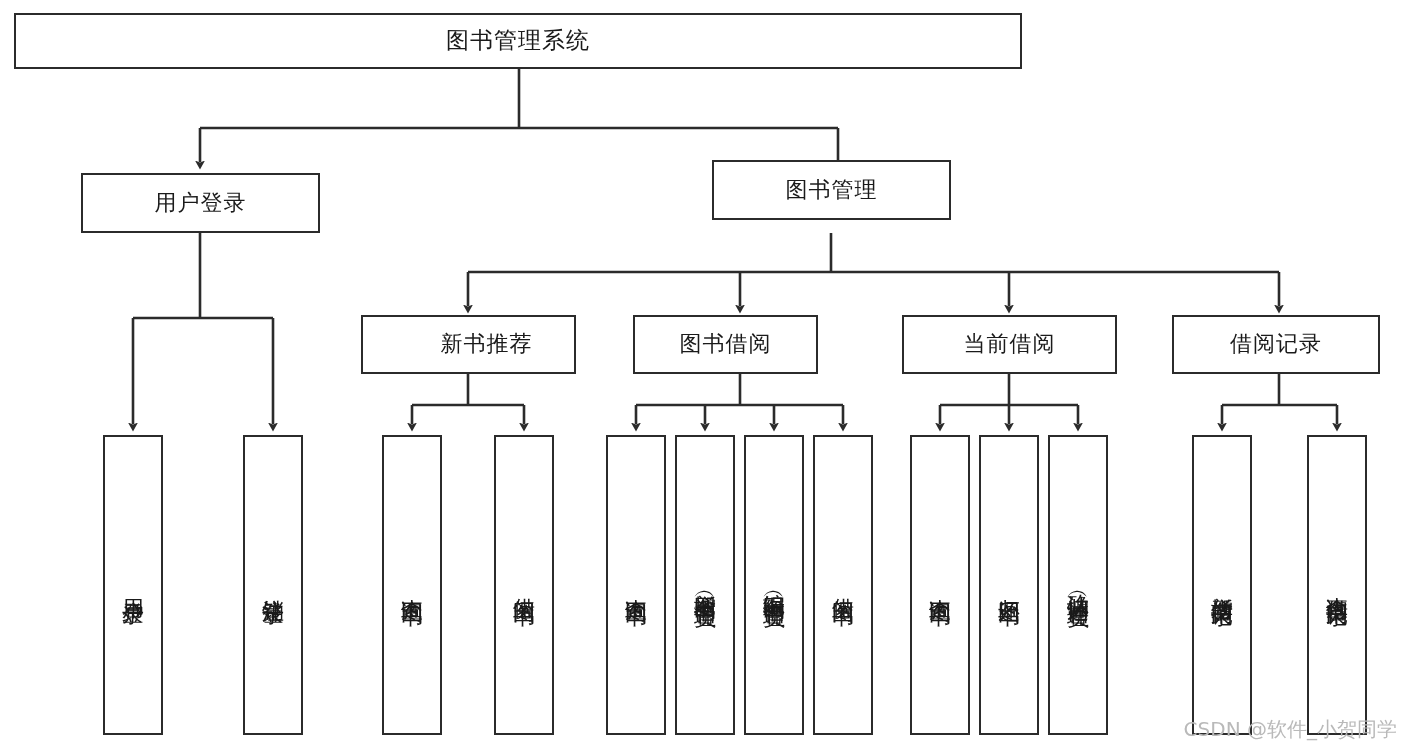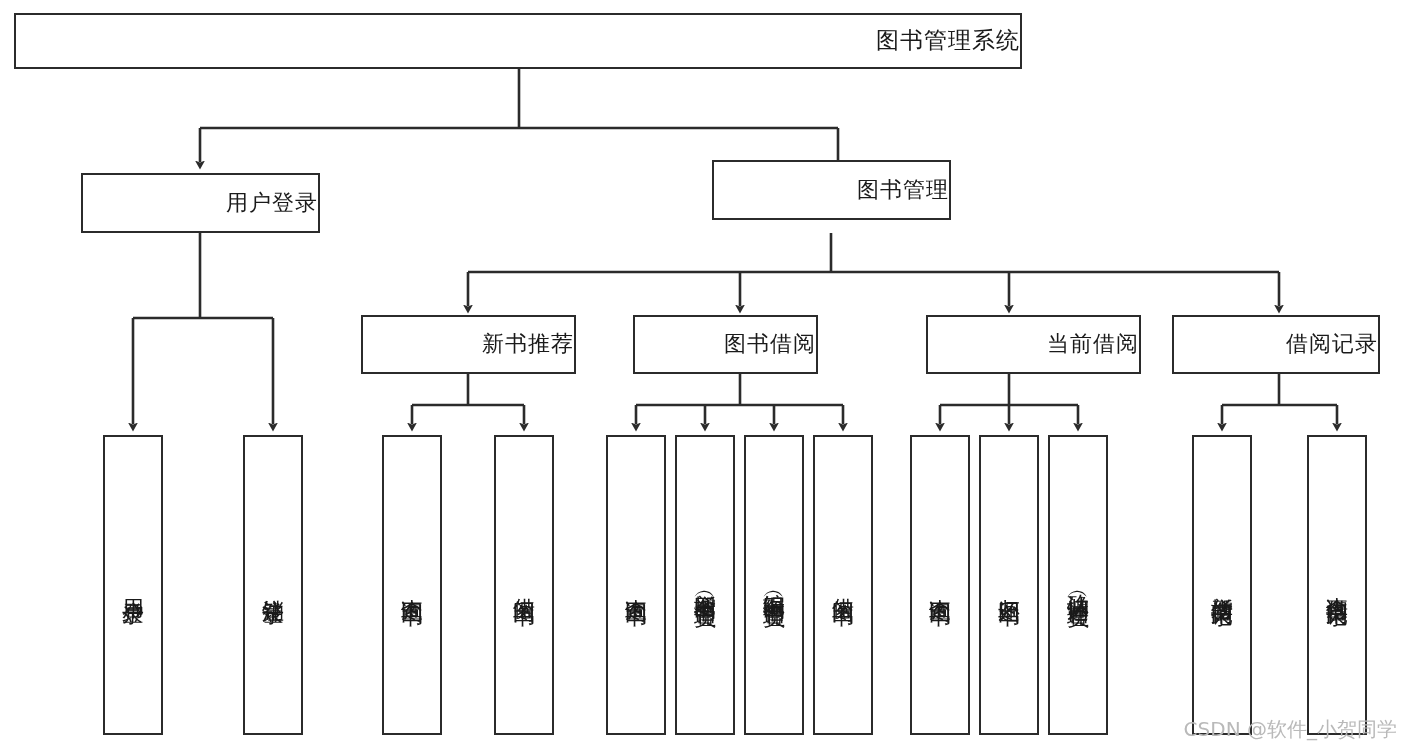--- a/index.html
+++ b/index.html
@@ -35,21 +35,20 @@
     align-items: center;
     justify-content: center;
     color: #1a1a1a;
     z-index: 2;
   }
   .node-h {
     font-size: 22px;
     letter-spacing: 1px;
     line-height: 1.1;
     white-space: nowrap;
-    justify-content: flex-end;
   }
   .node-root {
     font-size: 23px;
   }
   .node-v {
     writing-mode: vertical-rl;
     text-orientation: upright;
     font-size: 22px;
     line-height: 1.18;
     letter-spacing: 2px;
@@ -137,21 +136,21 @@
   <div class="node node-h" style="left:712px; top:160px; width:239px; height:60px;">
     <span>图书管理</span>
   </div>
 
   <div class="node node-h" style="left:361px; top:315px; width:215px; height:59px;padding-left:36px;">
     <span>新书推荐</span>
   </div>
   <div class="node node-h" style="left:633px; top:315px; width:185px; height:59px;">
     <span>图书借阅</span>
   </div>
-  <div class="node node-h" style="left:902px; top:315px; width:215px; height:59px;margin-left:24px;">
+  <div class="node node-h" style="left:902px; top:315px; width:215px; height:59px;">
     <span>当前借阅</span>
   </div>
   <div class="node node-h" style="left:1172px; top:315px; width:208px; height:59px;">
     <span>借阅记录</span>
   </div>
 
   <div class="node node-v" style="left:103px; top:435px; width:60px; height:300px;">
     <span class="vtext">用户登录</span>
   </div>
   <div class="node node-v" style="left:243px; top:435px; width:60px; height:300px;">

